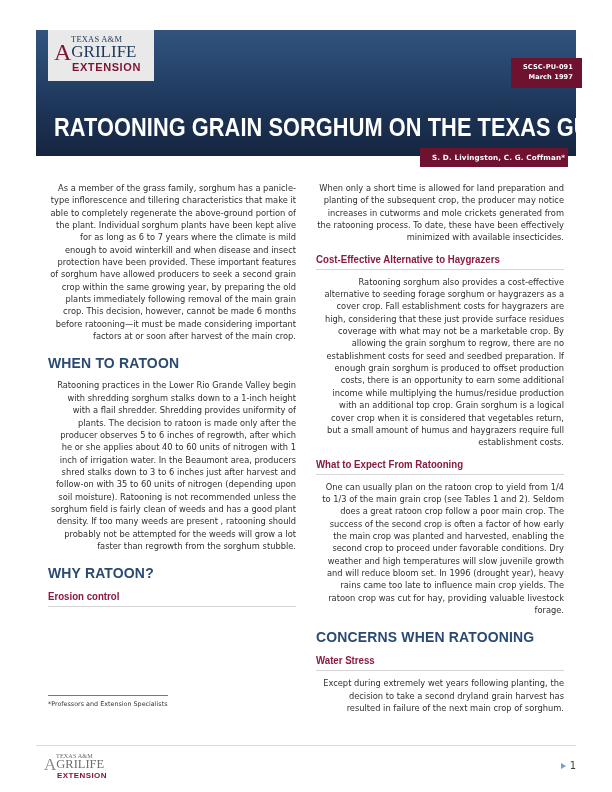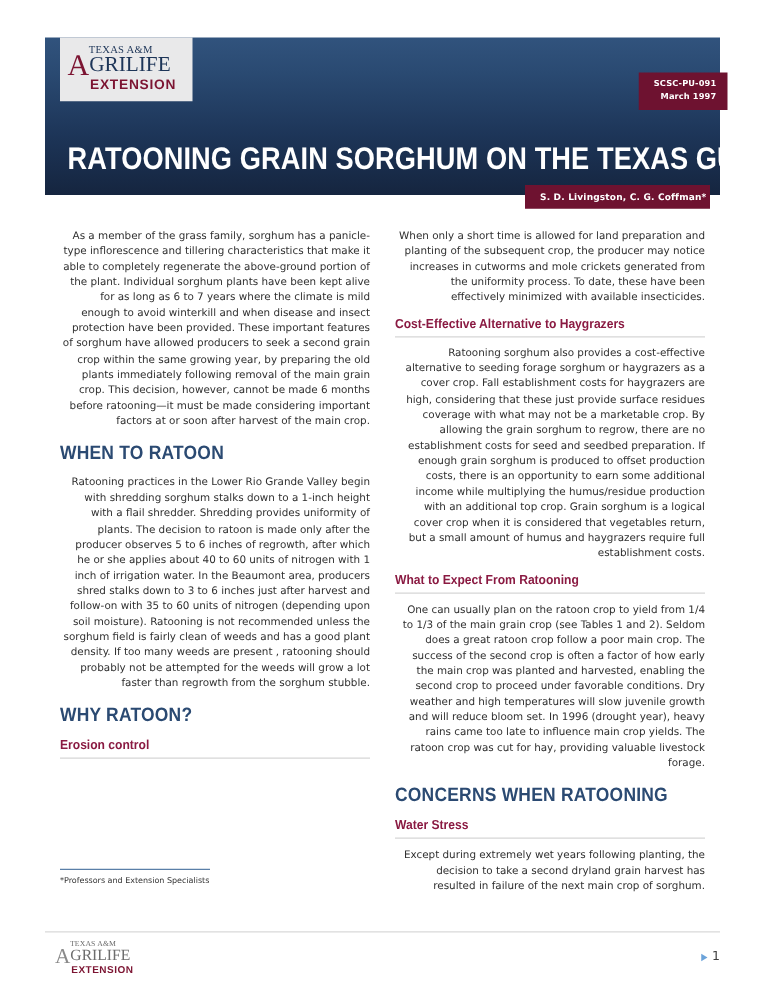--- a/index.html
+++ b/index.html
@@ -275,21 +275,21 @@
   <p class="body">Ratooning practices in the Lower Rio Grande Valley begin with shredding sorghum stalks down to a 1-inch height with a flail shredder. Shredding provides uniformity of plants. The decision to ratoon is made only after the producer observes 5 to 6 inches of regrowth, after which he or she applies about 40 to 60 units of nitrogen with 1 inch of irrigation water. In the Beaumont area, producers shred stalks down to 3 to 6 inches just after harvest and follow-on with 35 to 60 units of nitrogen (depending upon soil moisture). Ratooning is not recommended unless the sorghum field is fairly clean of weeds and has a good plant density. If too many weeds are present , ratooning should probably not be attempted for the weeds will grow a lot faster than regrowth from the sorghum stubble.</p>
 
   <h2 class="sec">WHY RATOON?</h2>
   <h3 class="sub">Erosion control</h3>
   <div class="sub-rule"></div>
 
 </div>
 
 <div class="col col-right">
 
-  <p class="body">When only a short time is allowed for land preparation and planting of the subsequent crop, the producer may notice increases in cutworms and mole crickets generated from the uniformity process. To date, these have been effectively minimized with available insecticides.</p>
+  <p class="body">When only a short time is allowed for land preparation and planting of the subsequent crop, the producer may notice increases in cutworms and mole crickets generated from the ratooning process. To date, these have been effectively minimized with available insecticides.</p>
 
   <h3 class="sub">Cost-Effective Alternative to Haygrazers</h3>
   <div class="sub-rule"></div>
   <p class="body">Ratooning sorghum also provides a cost-effective alternative to seeding forage sorghum or haygrazers as a cover crop. Fall establishment costs for haygrazers are high, considering that these just provide surface residues coverage with what may not be a marketable crop. By allowing the grain sorghum to regrow, there are no establishment costs for seed and seedbed preparation. If enough grain sorghum is produced to offset production costs, there is an opportunity to earn some additional income while multiplying the humus/residue production with an additional top crop. Grain sorghum is a logical cover crop when it is considered that vegetables return, but a small amount of humus and haygrazers require full establishment costs.</p>
 
   <h3 class="sub">What to Expect From Ratooning</h3>
   <div class="sub-rule"></div>
   <p class="body">One can usually plan on the ratoon crop to yield from 1/4 to 1/3 of the main grain crop (see Tables 1 and 2). Seldom does a great ratoon crop follow a poor main crop. The success of the second crop is often a factor of how early the main crop was planted and harvested, enabling the second crop to proceed under favorable conditions. Dry weather and high temperatures will slow juvenile growth and will reduce bloom set. In 1996 (drought year), heavy rains came too late to influence main crop yields. The ratoon crop was cut for hay, providing valuable livestock forage.</p>
 
   <h2 class="sec">CONCERNS WHEN RATOONING</h2>

